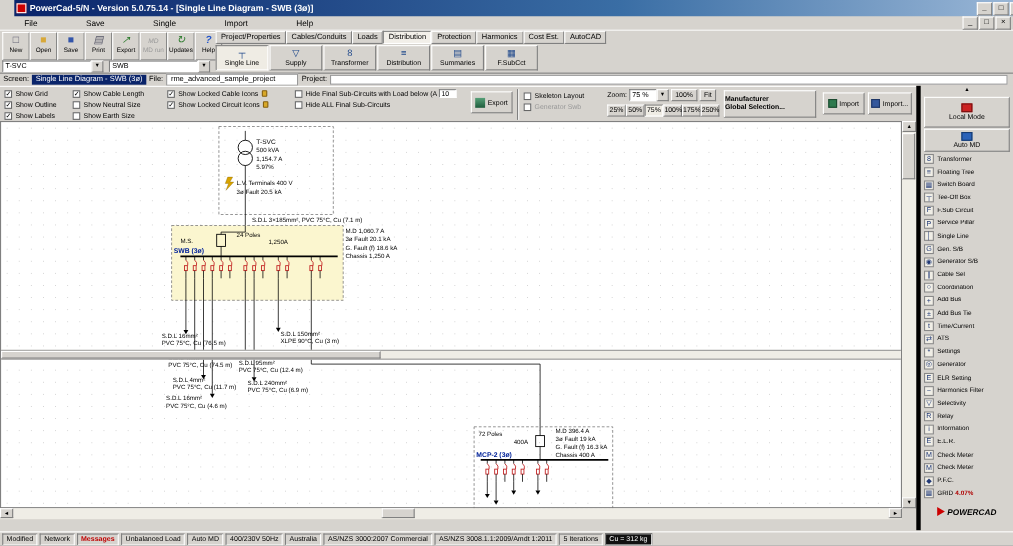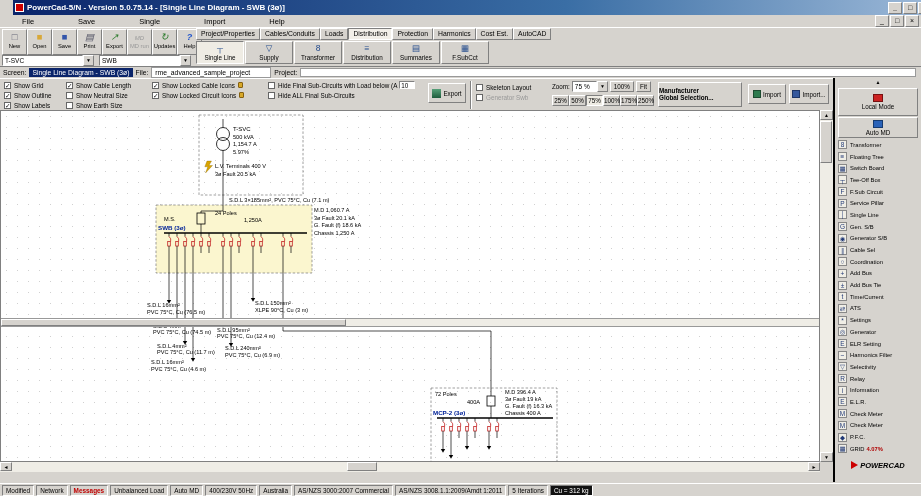--- a/index.html
+++ b/index.html
@@ -77,21 +77,21 @@
   #splitter{position:absolute;left:0;top:207px;width:818px;height:9px;background:#efede6;border-top:1px solid #999;border-bottom:1px solid #999;display:flex}
   #splitter .thumb{width:345px;height:7px}
   
   #vscroll{left:820px;top:110px;width:13px;height:352px;background:#efede6}
   #hscroll{left:0;top:462px;width:820px;height:10px;background:#efede6;display:flex}
   .sb-arrow{width:12px;height:9px;font-size:5px;text-align:center;line-height:8px;flex:none}
   .v-arrow{width:13px;height:10px;font-size:5px;text-align:center;line-height:9px}
   #vthumb{position:absolute;left:0;top:11px;width:12px;height:42px}
   #hthumb{position:absolute;left:335px;top:0;width:30px;height:9px}
   
-  #sidebar{left:833px;top:78px;width:88px;height:404px;background:#d6d3ce;border-left:2px solid #000000;padding:0 1px}
+  #sidebar{left:833px;top:78px;width:88px;height:404px;background:#d6d3ce;border-left:4px solid #000000;padding:0 1px}
   #sb-scrollup{height:9px;text-align:center;font-size:5px;line-height:8px}
   .sb-top{height:28px;margin:1px 2px;display:flex;flex-direction:column;align-items:center;justify-content:center;font-size:6.3px;gap:1px}
   .sb-top.short{height:21px}
   .lm-icon{width:10px;height:8px;background:#c22;border:1px solid #711}
   .amd-icon{width:10px;height:8px;background:#2a62b8;border:1px solid #153趁}
   .amd-icon{width:10px;height:8px;background:#2a62b8;border:1px solid #153a70}
   .sb-items{height:316px;overflow:hidden}
   .sb-item{display:flex;align-items:center;gap:3px;height:11.7px;padding:0 2px}
   .sb-icon{width:9px;height:9px;border:1px solid #888;background:#f0eee6;font-size:6.5px;line-height:8px;text-align:center;color:#223a77;flex:none}
   .sb-lbl{font-size:5.8px;white-space:nowrap;overflow:hidden}

